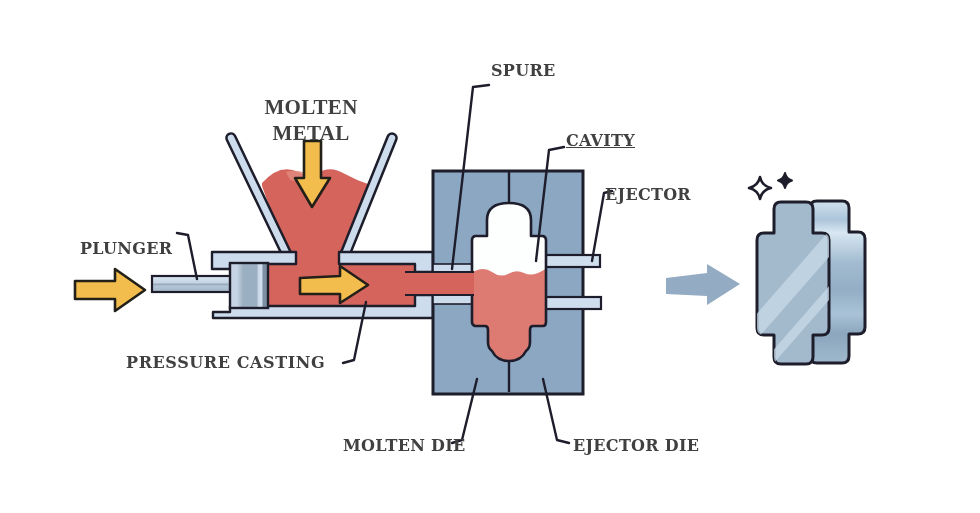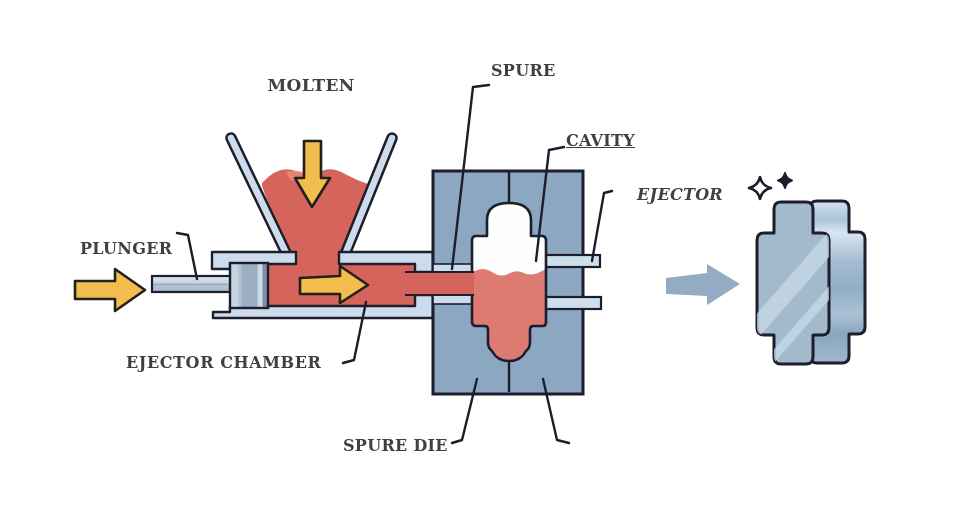--- a/index.html
+++ b/index.html
@@ -2,24 +2,24 @@
 <html><head>
 <meta charset="utf-8">
 <style>
   html,body{margin:0;padding:0;background:#fff;}
   .stage{position:relative;width:980px;height:513px;background:#ffffff;overflow:hidden;
          font-family:"DejaVu Serif", "Liberation Serif", serif;}
   .stage svg{position:absolute;left:0;top:0;}
   .lbl{position:absolute;color:#404040;font-weight:700;font-size:16px;letter-spacing:.3px;
        white-space:nowrap;line-height:1.15;}
   .lbl.center{text-align:center;white-space:normal;}
-  .lbl-molten{left:240px;top:72px;width:142px;font-size:17px;line-height:26px;}
+  .lbl-molten{left:240px;top:94px;width:142px;font-size:21px;line-height:26px;font-family:Liberation Serif, serif;}
   .lbl-spure{left:491px;top:62px;}
   .lbl-cavity{left:566px;top:132px;text-decoration:underline;}
-  .lbl-ejpins{left:618px;top:182px;width:124px;line-height:25px;font-style:italic;}
+  .lbl-ejpins{left:586px;top:182px;width:124px;line-height:25px;}
   .lbl-plunger{left:80px;top:240px;}
   .lbl-pressure{left:126px;top:354px;letter-spacing:.6px;}
   .lbl-coverdie{left:343px;top:437px;}
   .lbl-ejectordie{left:573px;top:437px;}
   .lbl-casting{left:757px;top:379px;width:122px;letter-spacing:.8px;}
 </style>
 </head>
 <body>
 
 <div class="stage">
@@ -166,23 +166,25 @@
     <polyline points="564,147 549,150 536,261"></polyline>
     <polyline points="612,191 604,193 592,261"></polyline>
     <polyline points="343,363 354,360 366,302"></polyline>
     <polyline points="452,443 462,440 477,379"></polyline>
     <polyline points="569,443 557,440 543,379"></polyline>
   </g>
 </svg>
 
 <div class="lbl lbl-molten center">
   <div>MOLTEN</div>
+  <div>METAL</div>
 </div>
 <div class="lbl lbl-spure">SPURE</div>
 <div class="lbl lbl-cavity">CAVITY</div>
 <div class="lbl lbl-ejpins center">
   <div>EJECTOR</div>
 </div>
 <div class="lbl lbl-plunger">PLUNGER</div>
-<div class="lbl lbl-pressure">EJECTOR CHAMBER</div>
-<div class="lbl lbl-coverdie">SPURE DIE</div>
+<div class="lbl lbl-pressure">PRESSURE CASTING</div>
+<div class="lbl lbl-coverdie">MOLTEN DIE</div>
+<div class="lbl lbl-ejectordie">EJECTOR DIE</div>
 
 </div>
 
 </body></html>

